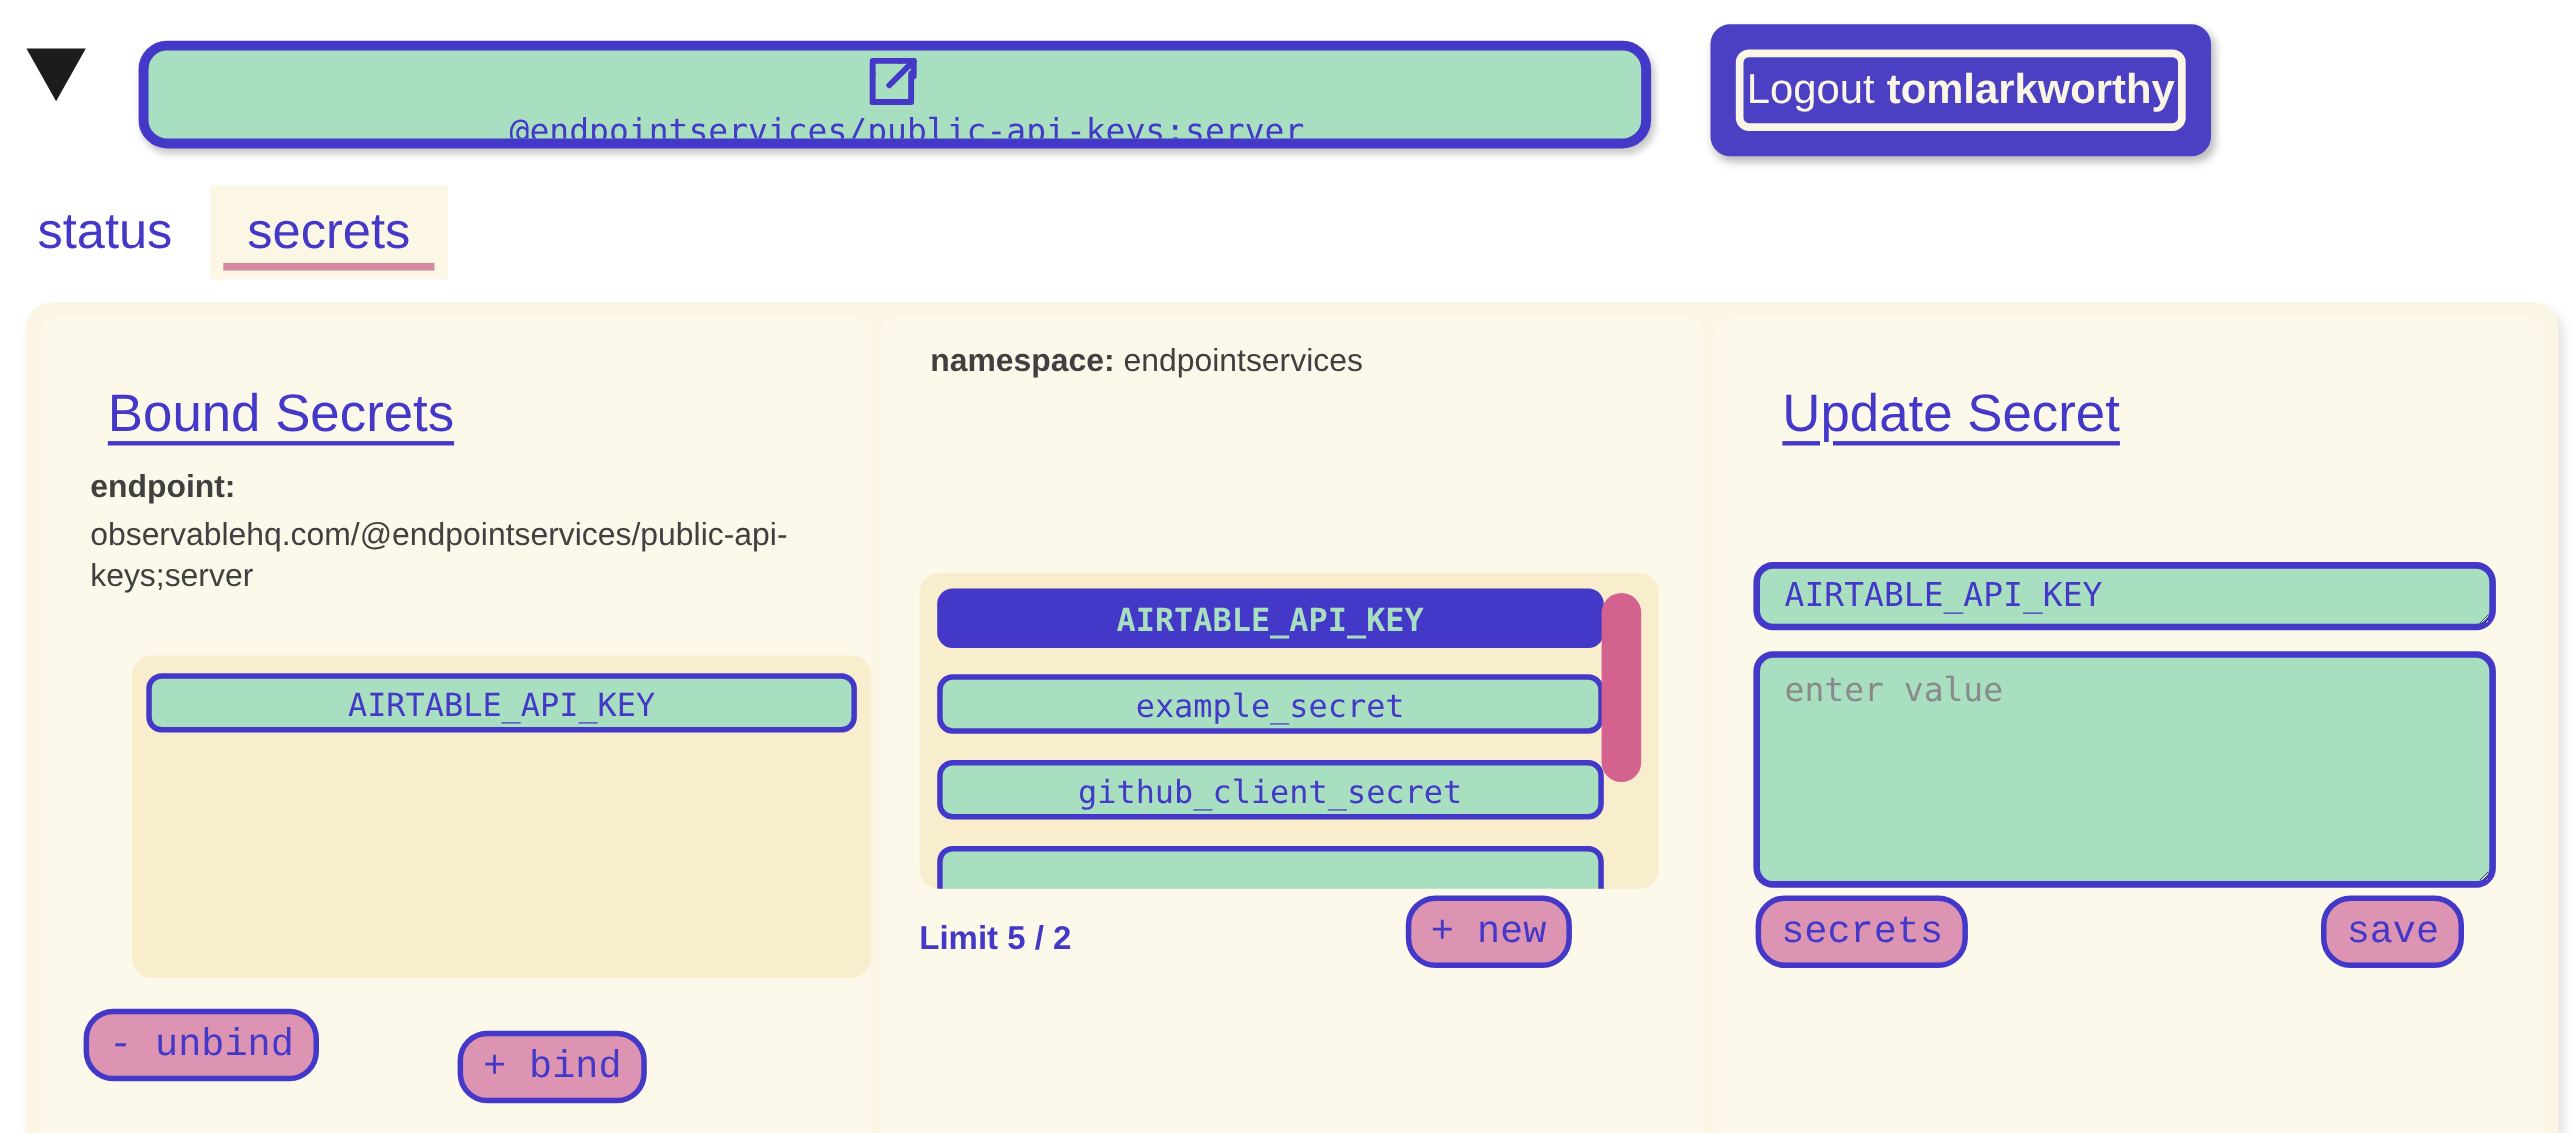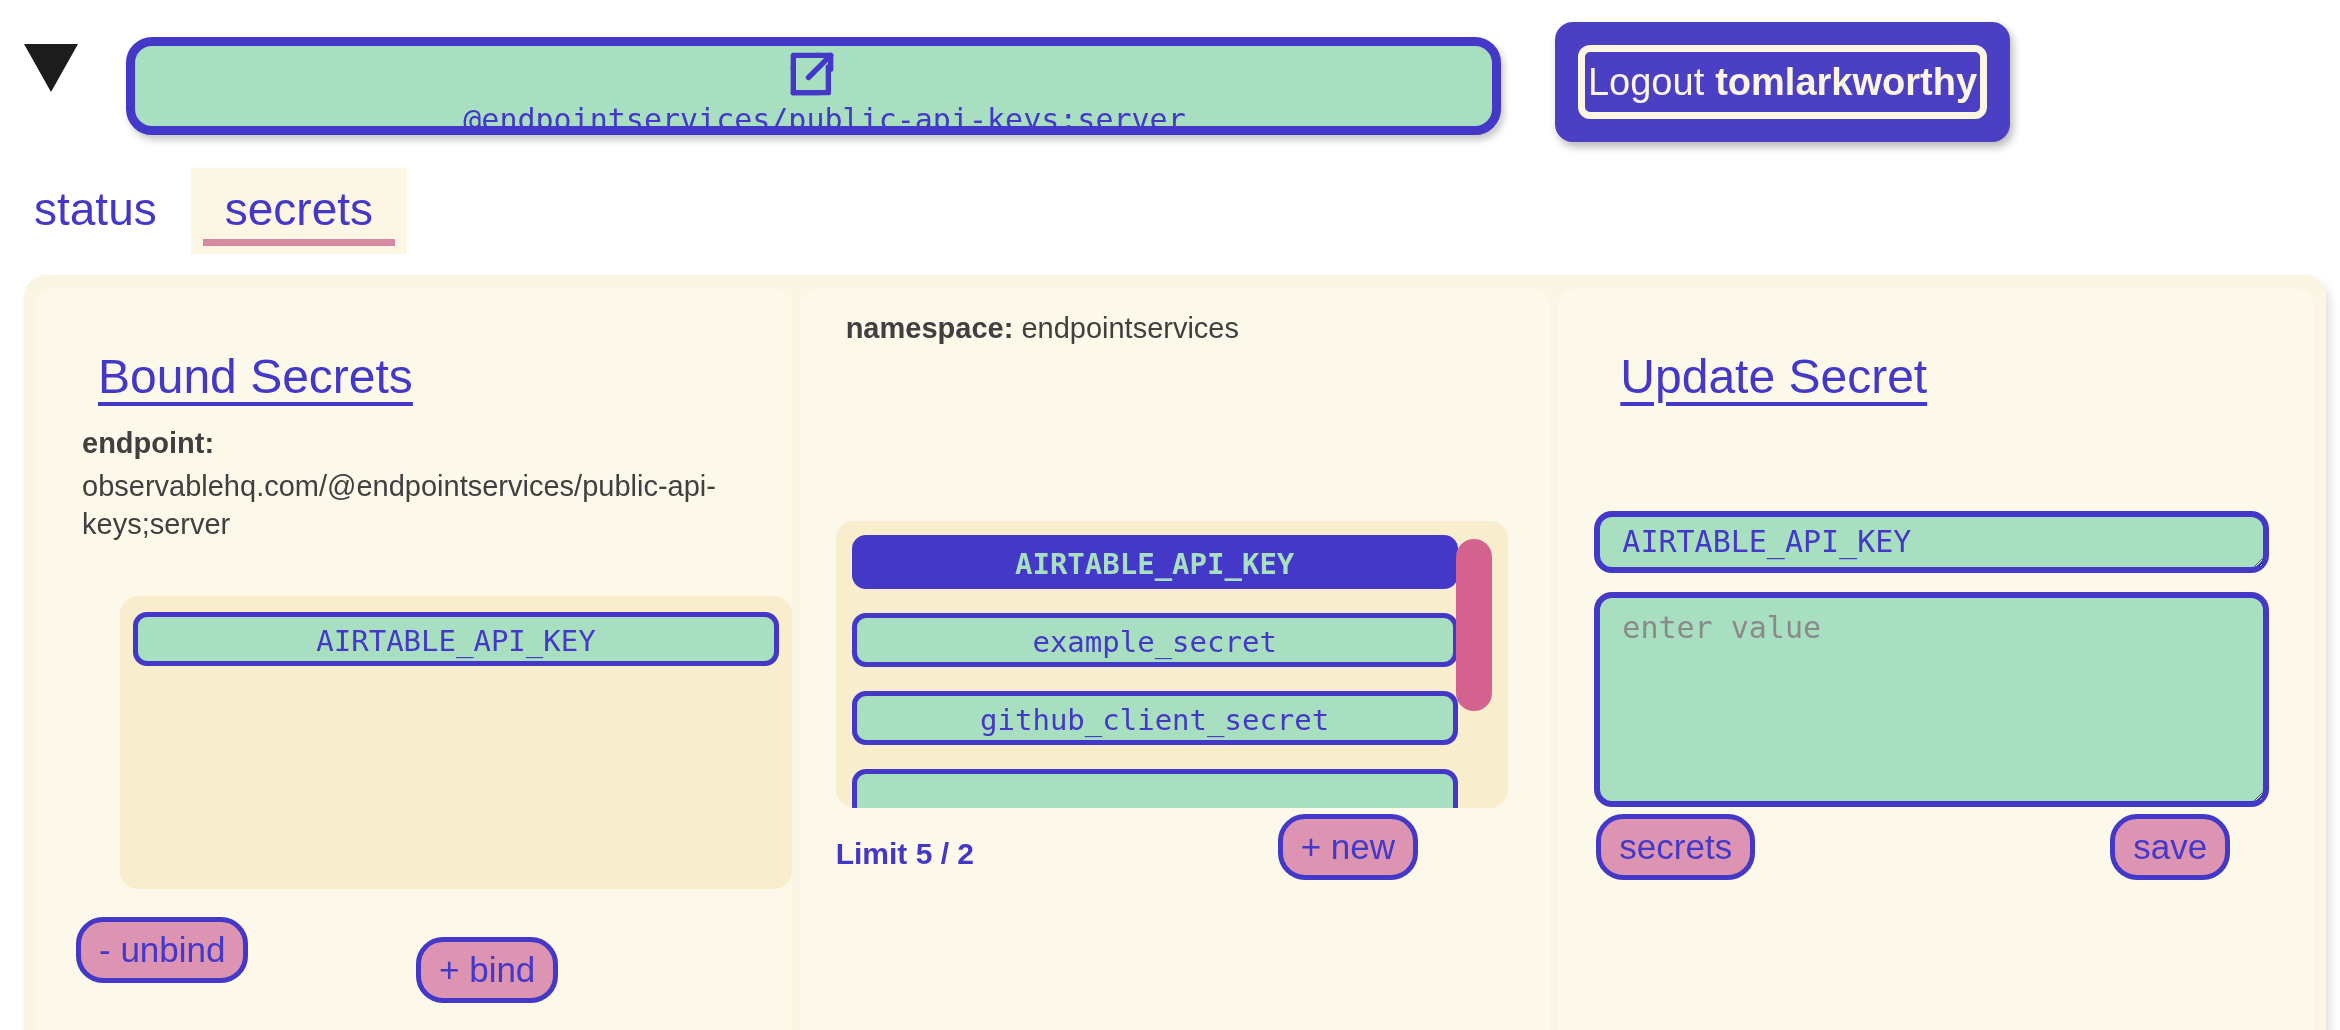--- a/index.html
+++ b/index.html
@@ -224,21 +224,21 @@
     color: #4338c7;
   }
 
   .pill-btn {
     position: absolute;
     background: #dd94b2;
     border: 5px solid #4338c7;
     border-radius: 27px;
     color: #4338c7;
     font-size: 35px;
-    font-family: Liberation Sans, sans-serif;
+    font-family: Liberation Mono, monospace;
     padding: 8px 18px;
     cursor: pointer;
     line-height: 1.15;
   }
 
   .btn-unbind { left: 40px;  top: 628px; }
   .btn-bind   { left: 380px; top: 628px; margin-top: 20px; }
   .btn-new    { left: 478px; top: 525px; }
   .btn-delete { left: 38px;  top: 525px; }
   .btn-save   { left: 552px; top: 525px; }

